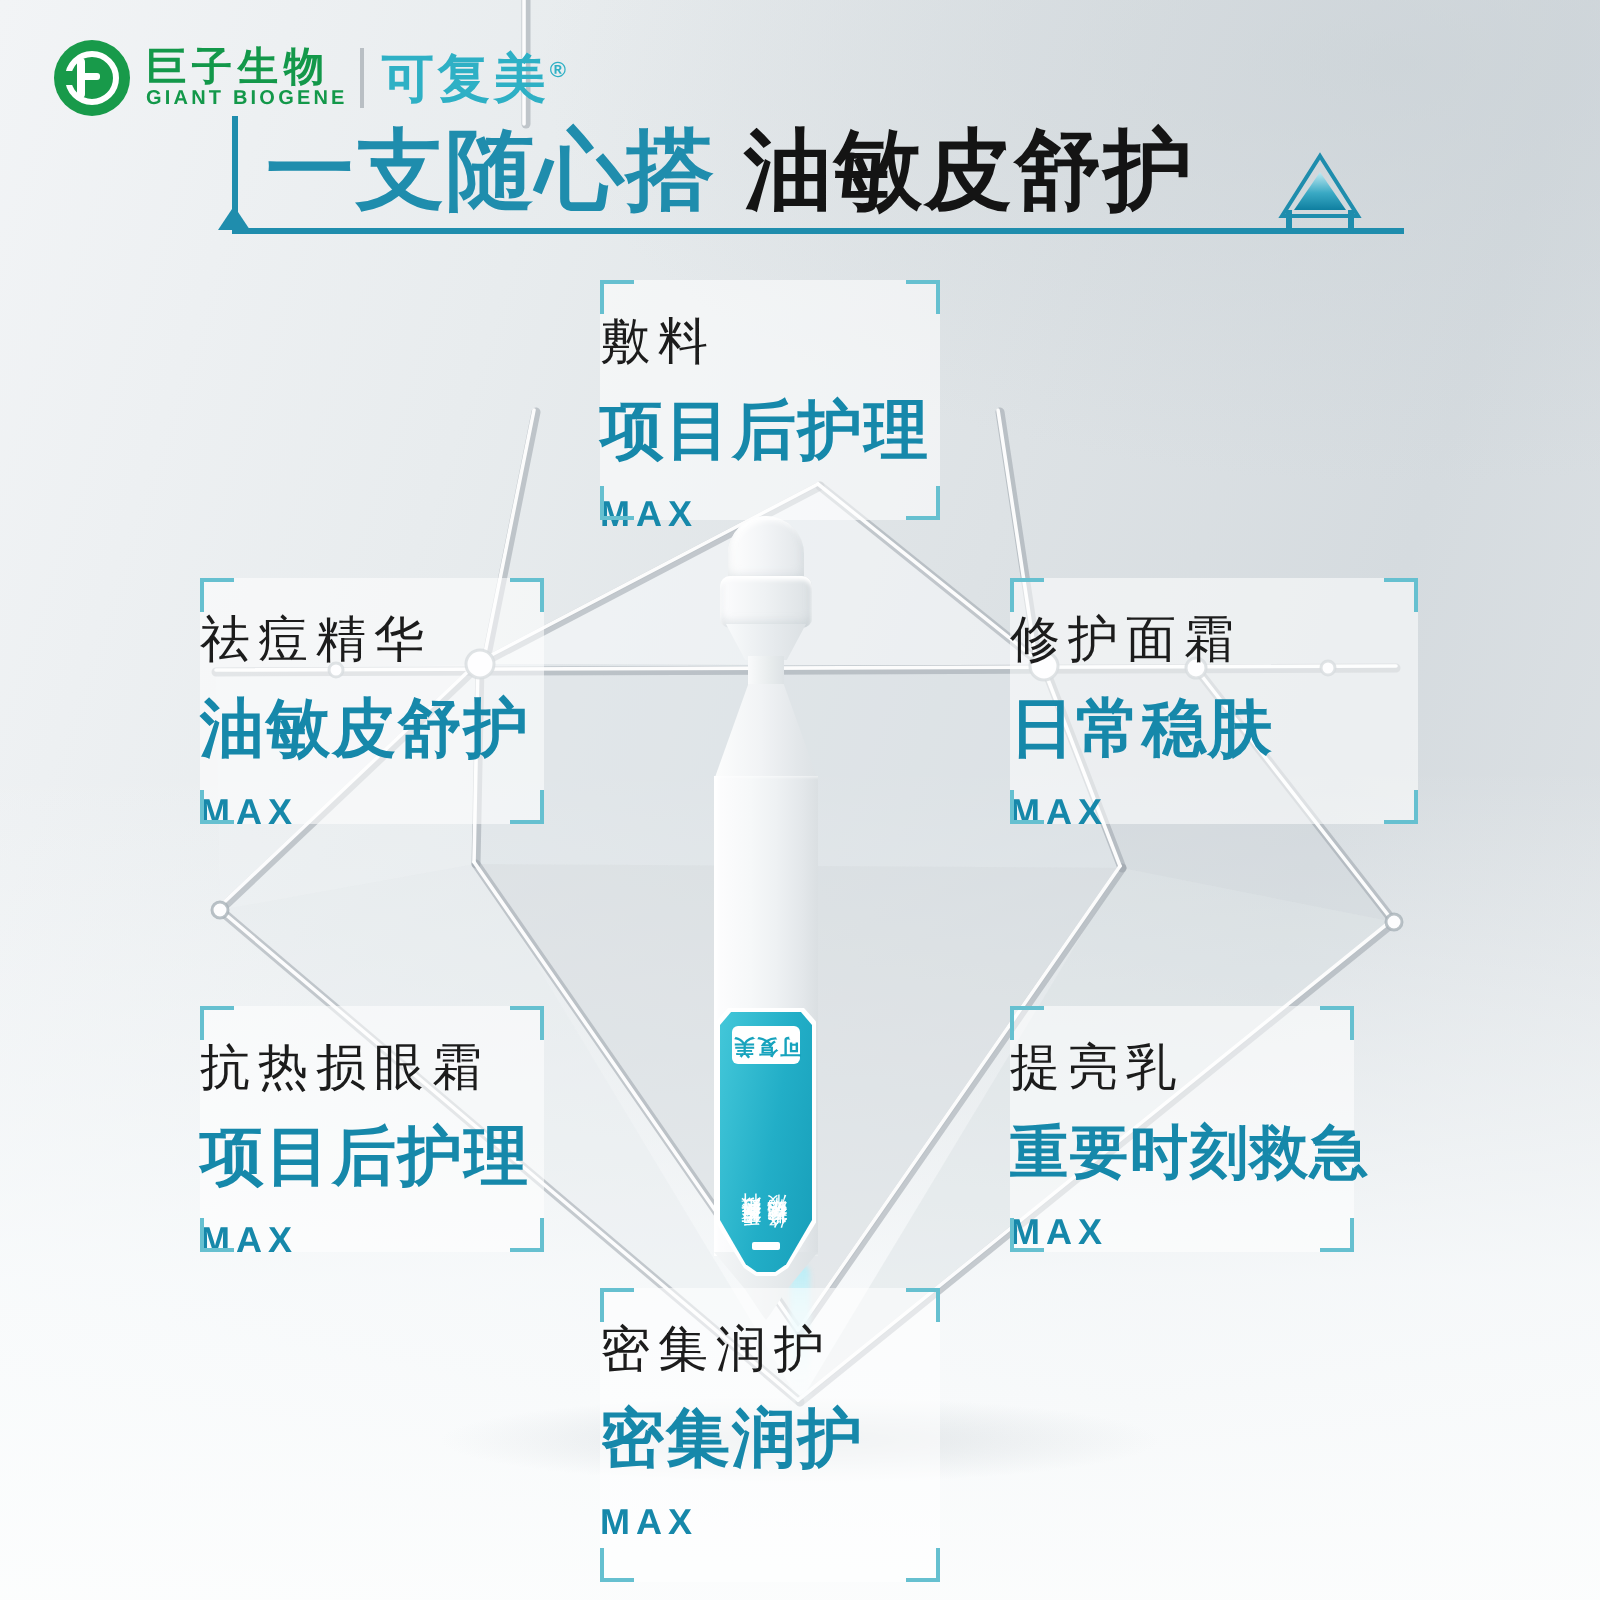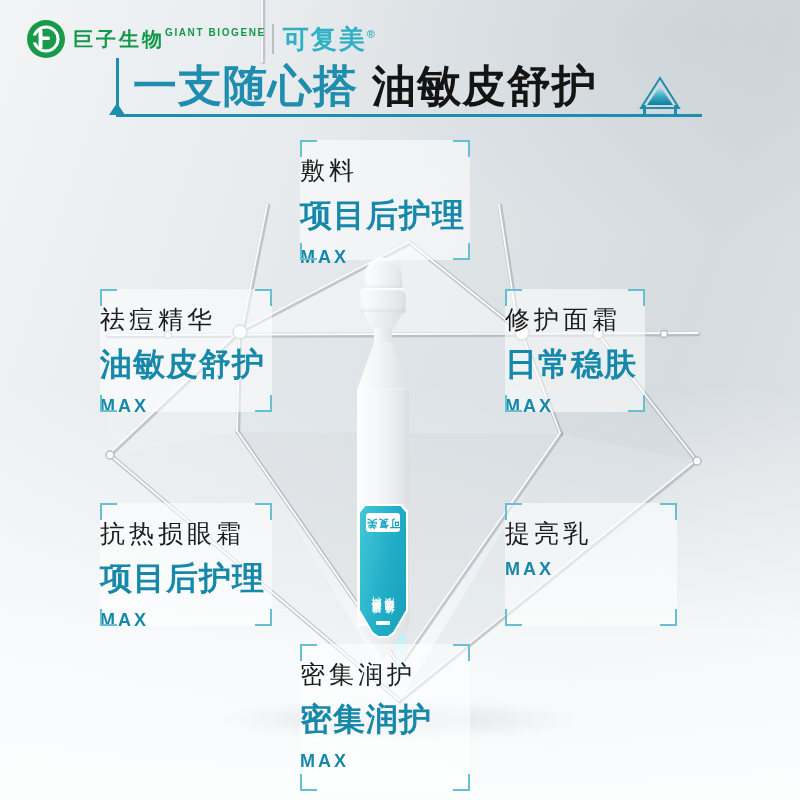--- a/index.html
+++ b/index.html
@@ -61,29 +61,29 @@
   .br{position:absolute;width:15px;height:15px;border:0 solid #66c0d0;}
   .br.tl{top:0;left:0;border-top-width:2px;border-left-width:2px;}
   .br.tr{top:0;right:0;border-top-width:2px;border-right-width:2px;}
   .br.bl{bottom:0;left:0;border-bottom-width:2px;border-left-width:2px;}
   .br.brr{bottom:0;right:0;border-bottom-width:2px;border-right-width:2px;}
   .cat{font-size:25px;color:#1c1c1c;letter-spacing:4px;font-weight:500;white-space:nowrap;}
   .benefit{font-size:32px;color:#1688aa;font-weight:800;letter-spacing:1px;margin-top:7px;white-space:nowrap;}
   .max{font-size:18px;color:#1688aa;font-weight:700;letter-spacing:3px;margin-top:9px;}
   .co-top{left:300px;top:140px;width:170px;height:120px;}
   .co-ul{left:100px;top:289px;width:172px;height:123px;}
-  .co-ur{left:505px;top:289px;width:140px;height:123px;}
+  .co-ur{left:505px;top:289px;width:204px;height:123px;}
   .co-ll{left:100px;top:503px;width:172px;height:123px;}
   .co-lr{left:505px;top:503px;width:172px;height:123px;}
   .co-lr .benefit{font-size:29px;}
   .co-bottom{left:300px;top:644px;width:170px;height:147px;}
   
   .brandbar{position:absolute;left:26px;top:18px;z-index:5;display:flex;align-items:center;height:42px;}
   .emblem{flex:0 0 auto;}
-  .brand-cn-block{margin-left:7px;display:flex;flex-direction:row;align-items:flex-start;}
+  .brand-cn-block{margin-left:7px;display:flex;flex-direction:column;align-items:flex-start;}
   .brand-cn{font-size:20px;font-weight:bold;color:#13984a;letter-spacing:3px;line-height:22px;white-space:nowrap;}
   .brand-en{font-size:10px;font-weight:bold;color:#13984a;letter-spacing:1.6px;line-height:10px;white-space:nowrap;}
   .brand-divider{margin:0 9px 0 6px;width:2px;height:30px;background:#b9bfc4;}
   .brand-product{font-size:26px;font-weight:bold;color:#2eb0c5;letter-spacing:2px;white-space:nowrap;}
   .brand-product sup{font-size:11px;font-weight:bold;}
   
   .headline{position:absolute;left:0;top:0;width:800px;z-index:5;}
   .hl-vline{position:absolute;left:116px;top:58px;width:3px;height:56px;background:#1f8dad;}
   .hl-tri-left{position:absolute;left:109px;top:103px;width:0;height:0;
     border-left:8px solid transparent;border-right:8px solid transparent;border-bottom:12px solid #1f8dad;}
@@ -220,20 +220,21 @@
     <div class="benefit">项目后护理</div>
     <div class="max">MAX</div>
   </div>
 
   <div class="callout co-lr">
     <i class="br tl"></i>
       <i class="br tr"></i>
       <i class="br bl"></i>
       <i class="br brr"></i>
     <div class="cat">提亮乳</div>
+    <div class="benefit">重要时刻救急</div>
     <div class="max">MAX</div>
   </div>
 
   <div class="callout co-bottom">
     <i class="br tl"></i>
       <i class="br tr"></i>
       <i class="br bl"></i>
       <i class="br brr"></i>
     <div class="cat">密集润护</div>
     <div class="benefit">密集润护</div>

